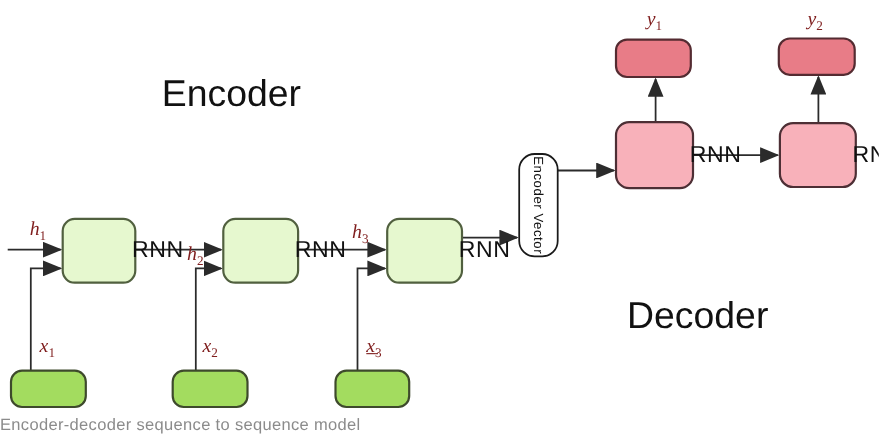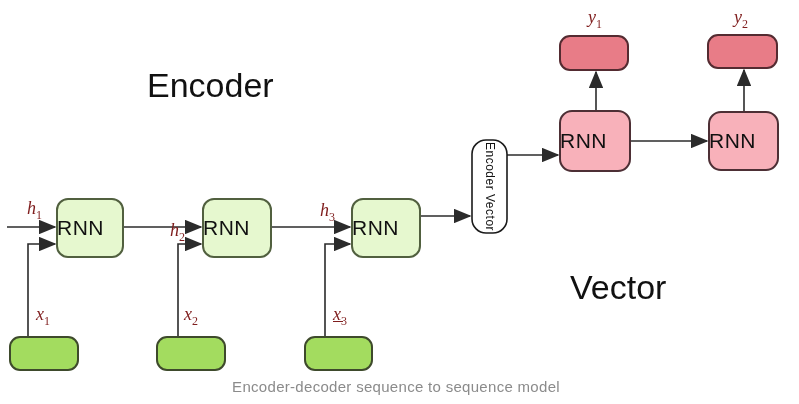--- a/index.html
+++ b/index.html
@@ -22,24 +22,25 @@
   }
   .wire {
     stroke: #2b2b2b;
     stroke-width: 1.6;
     fill: none;
   }
   .box-label {
     position: absolute;
     display: flex;
     align-items: center;
-    justify-content: flex-start;
+    justify-content: flex-end;
     color: #111111;
     font-size: 21px;
     letter-spacing: 0.5px;
+    padding-left: 44px;
   }
   .section-title {
     position: absolute;
     color: #111111;
     font-size: 34px;
   }
   .math-label {
     position: absolute;
     font-family: "Liberation Serif", serif;
     font-style: italic;
@@ -63,21 +64,21 @@
     writing-mode: vertical-rl;
     font-size: 12px;
     color: #111111;
     letter-spacing: 0.5px;
   }
   .caption {
     position: absolute;
     left: 0px;
     top: 378px;
     width: 792px;
-    text-align: center;
+    text-align: left;
     font-size: 15px;
     color: #8b8b8b;
     letter-spacing: 0.3px;
   }
 </style>
 </head>
 <body>
 
 <div class="canvas">
 
@@ -111,21 +112,21 @@
     <rect x="472" y="140" width="35" height="93" rx="14" stroke-width="1.6" fill="#ffffff" stroke="#1a1a1a"></rect>
 
     <rect x="560" y="111" width="70" height="60" rx="12" stroke-width="2" fill="#f8b1ba" stroke="#4d2f35"></rect>
     <rect x="709" y="112" width="69" height="58" rx="12" stroke-width="2" fill="#f8b1ba" stroke="#4d2f35"></rect>
 
     <rect x="560" y="36" width="68" height="34" rx="10" stroke-width="2" fill="#e87c87" stroke="#542b31"></rect>
     <rect x="708" y="35" width="69" height="33" rx="10" stroke-width="2" fill="#e87c87" stroke="#542b31"></rect>
   </svg>
 
   <div class="section-title" style="left:147px; top:66px; width:180px;">Encoder</div>
-  <div class="section-title" style="left:570px; top:268px; width:180px;">Vector</div>
+  <div class="section-title" style="left:570px; top:268px; width:180px;">Decoder</div>
 
   <div class="box-label" style="left:57px; top:199px; width:66px; height:58px;">
     <span>RNN</span>
   </div>
   <div class="box-label" style="left:203px; top:199px; width:68px; height:58px;">
     <span>RNN</span>
   </div>
   <div class="box-label" style="left:352px; top:199px; width:68px; height:58px;">
     <span>RNN</span>
   </div>

